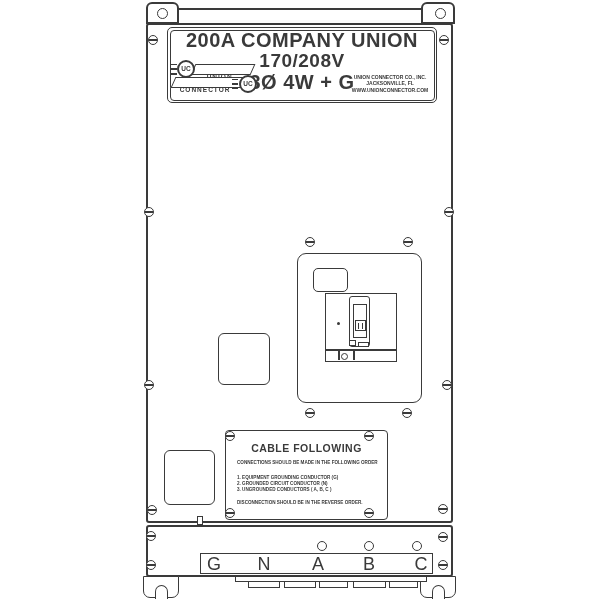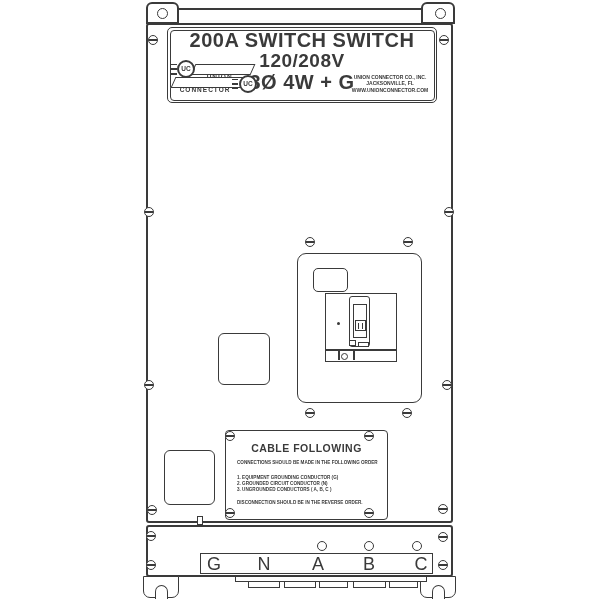--- a/index.html
+++ b/index.html
@@ -66,22 +66,22 @@
     <div class="abs hole" style="left:9px;top:4px;width:11px;height:11px;"></div>
   </div>
   <div class="abs ear" style="left:421px;top:2px;width:34px;height:22px;">
     <div class="abs hole" style="left:12px;top:4px;width:11px;height:11px;"></div>
   </div>
 
   <div class="abs ln2" style="left:146px;top:23px;width:307px;height:500px;border-radius:3px;"></div>
 
   <div class="abs" id="nameplate" style="left:167px;top:27px;width:270px;height:76px;">
     <div class="inner"></div>
-    <div class="abs np-l1">200A SWITCH SWITCH</div>
-    <div class="abs np-l2">120/208V</div>
+    <div class="abs np-l1">200A COMPANY UNION</div>
+    <div class="abs np-l2">170/208V</div>
     <div class="abs np-l3">3Ø 4W + G</div>
 
     <div class="abs" style="left:3px;top:31px;width:96px;height:42px;">
       <div class="dashes" style="left:0px;top:5px;"></div>
       <div class="roundel" style="left:6px;top:1px;">UC</div>
       <div class="banner" style="left:22px;top:5px;width:60px;height:11px;">
         <span>UNION</span>
       </div>
       <div class="banner" style="left:2px;top:18px;width:70px;height:11px;">
         <span>CONNECTOR</span>

